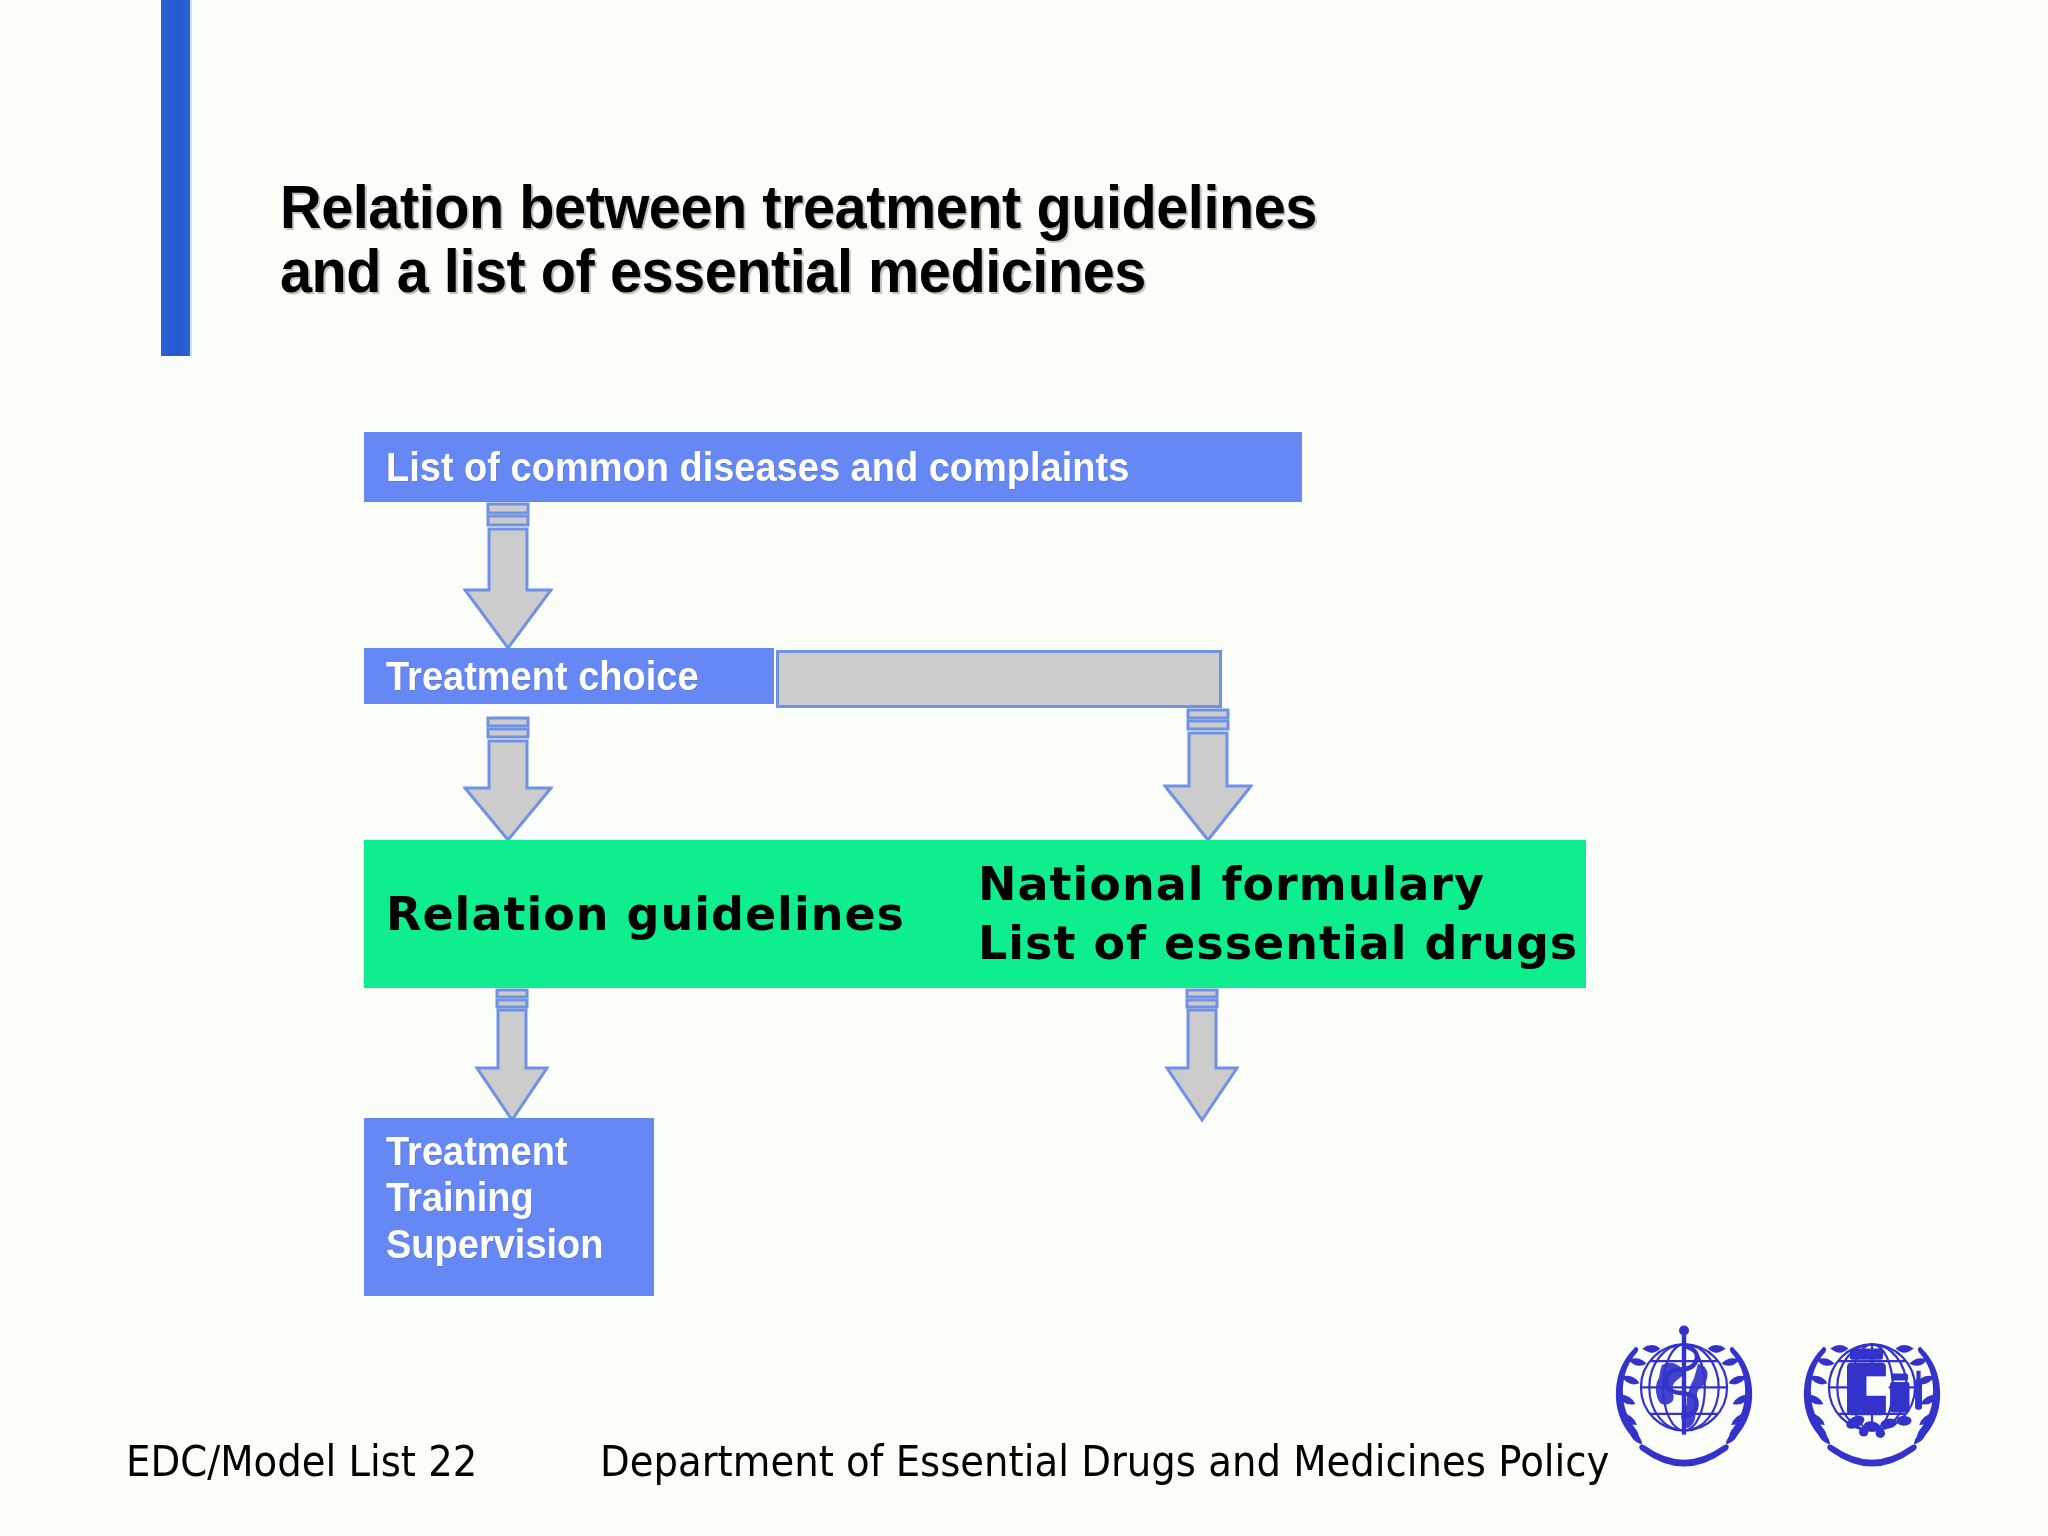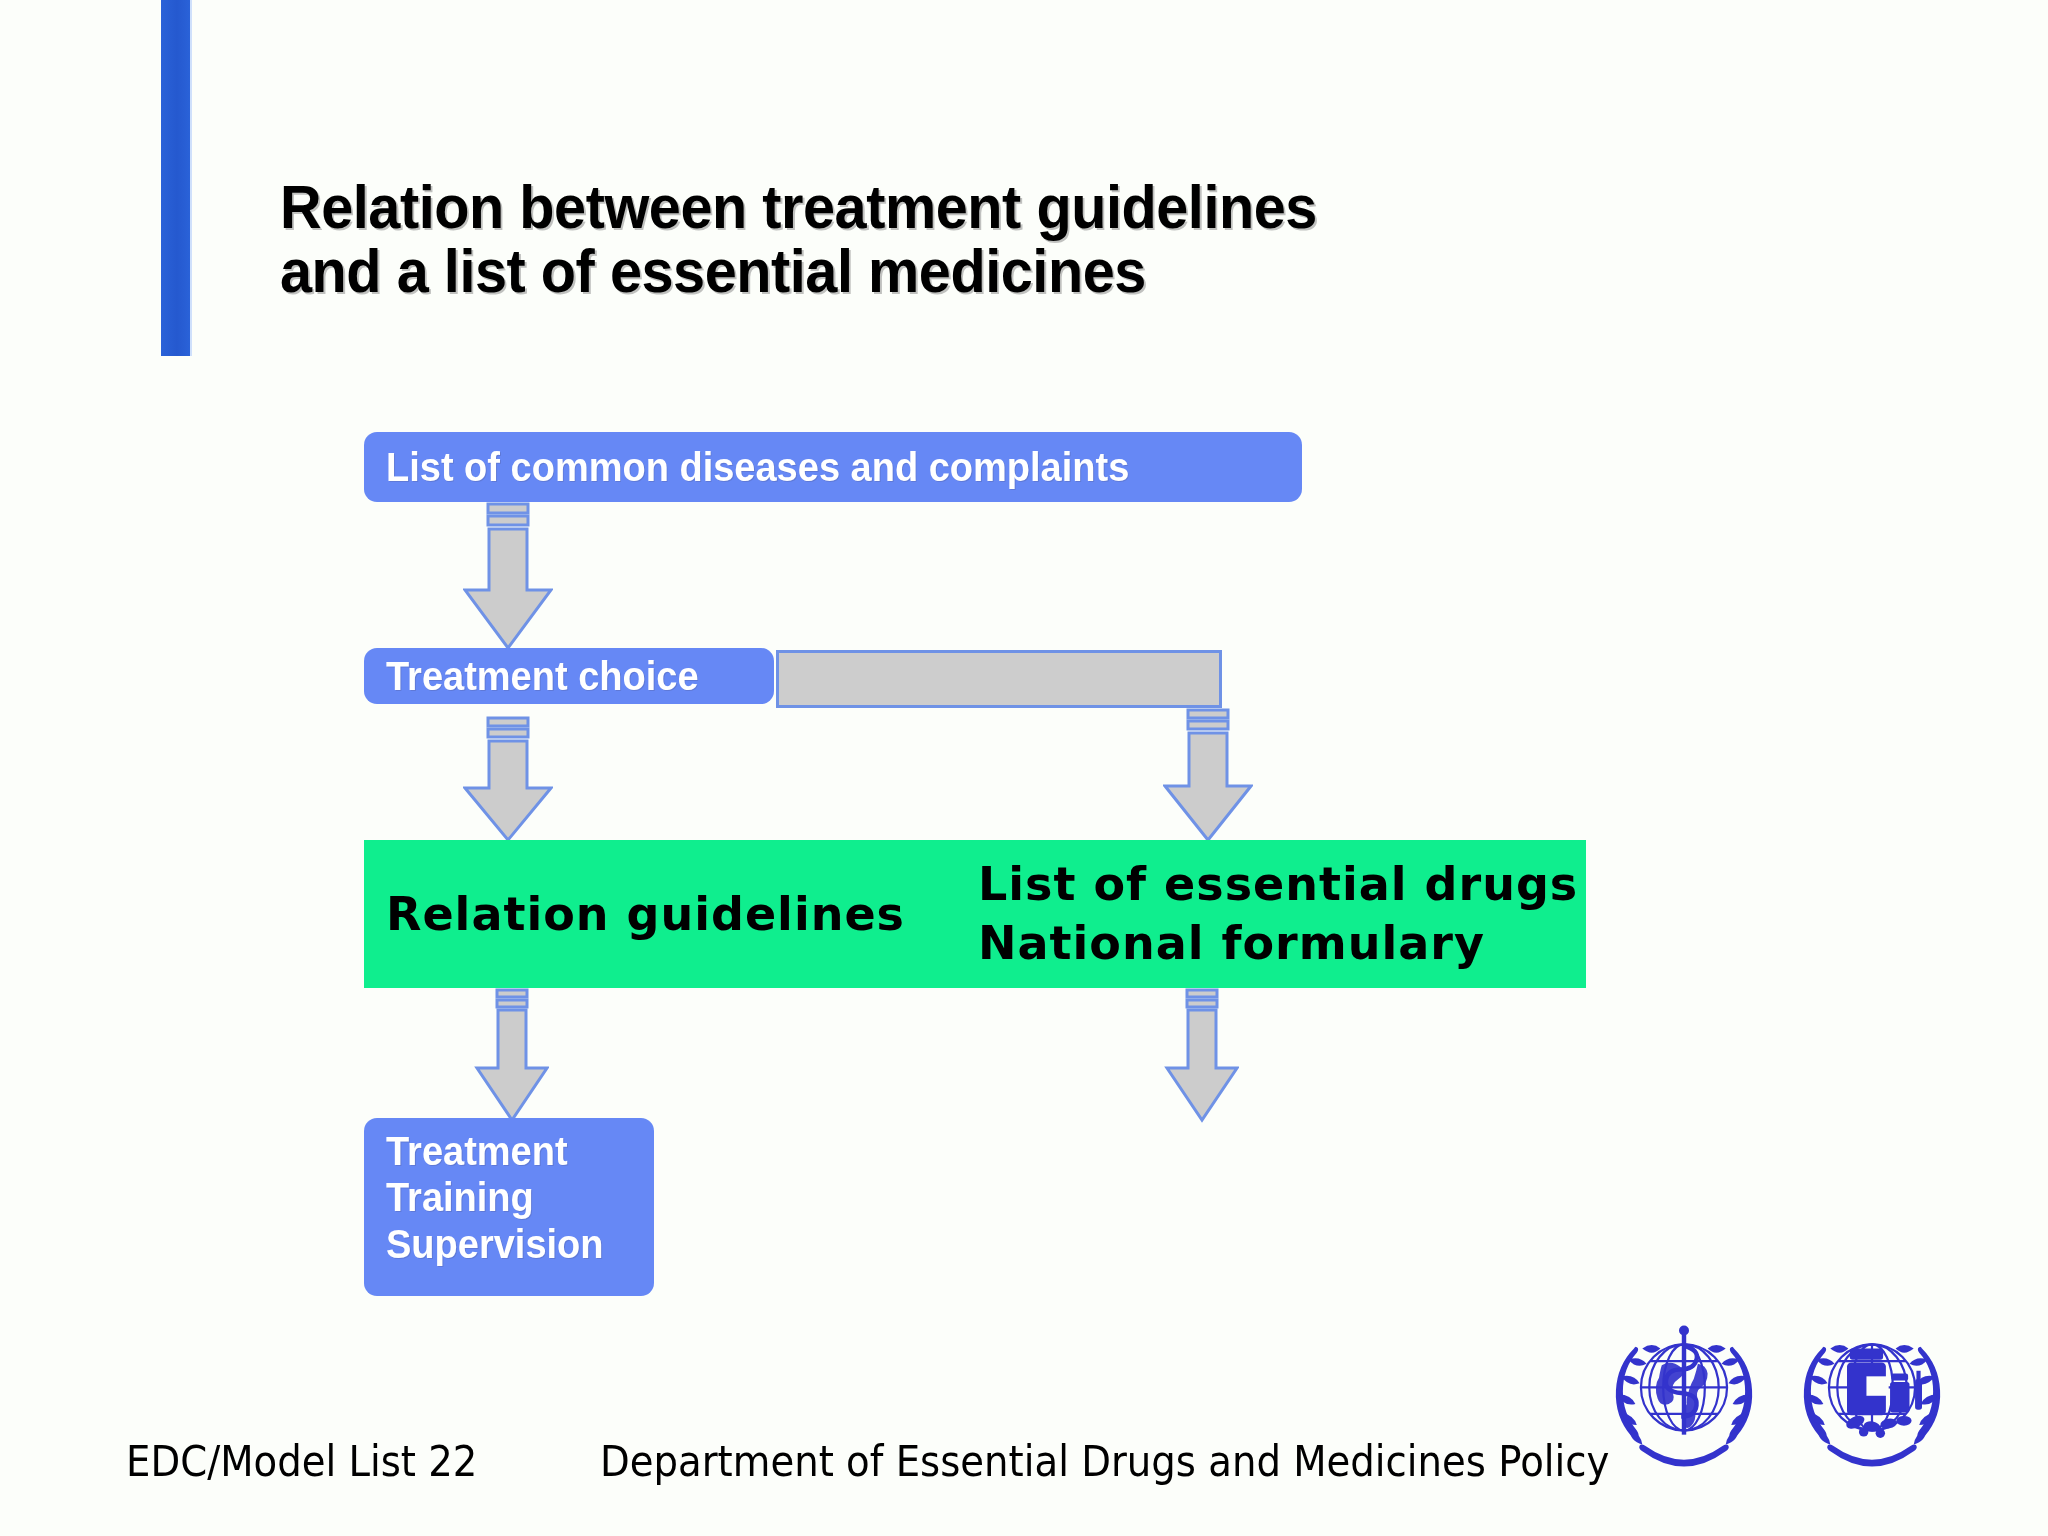--- a/index.html
+++ b/index.html
@@ -37,21 +37,20 @@
     display:flex;align-items:center;
     box-sizing:border-box;
   }
   .node.blue{
     background:#6688f5;
     color:#ffffff;
     font-weight:bold;
     font-size:40px;
     transform-origin:left center;
     text-shadow:1px 1px 0 rgba(90,110,190,0.55);
-    border-radius:13px;
   }
   .node.blue .txt{transform:scaleX(0.95);transform-origin:left center;white-space:pre-line;line-height:1.16;}
   .node.green{
     background:#0fee8e;
     color:#000;
     font-size:46px;
     font-family:"DejaVu Sans",sans-serif;
     font-weight:600;
   }
 
@@ -140,22 +139,22 @@
         <polygon points="26,25 64,25 64,78 88,78 45,132 2,78 26,78"></polygon>
       </g>
     </svg>
   </div>
 
   <div class="node green" id="n-green">
     <div class="green-col" id="g-left">
       <span class="green-line">Relation guidelines</span>
     </div>
     <div class="green-col" id="g-right">
+      <span class="green-line">National formulary</span>
       <span class="green-line">List of essential drugs</span>
-      <span class="green-line">National formulary</span>
     </div>
   </div>
 
   <div class="arrow" style="left:465px;top:988px;">
     <svg width="76" height="136" viewBox="0 0 76 136">
       <g fill="#cccccc" stroke="#6f92e6" stroke-width="3">
         <rect x="24" y="2" width="30" height="7"></rect>
         <rect x="24" y="12" width="30" height="7"></rect>
         <polygon points="25,22 53,22 53,80 74,80 39,132 4,80 25,80"></polygon>
       </g>

